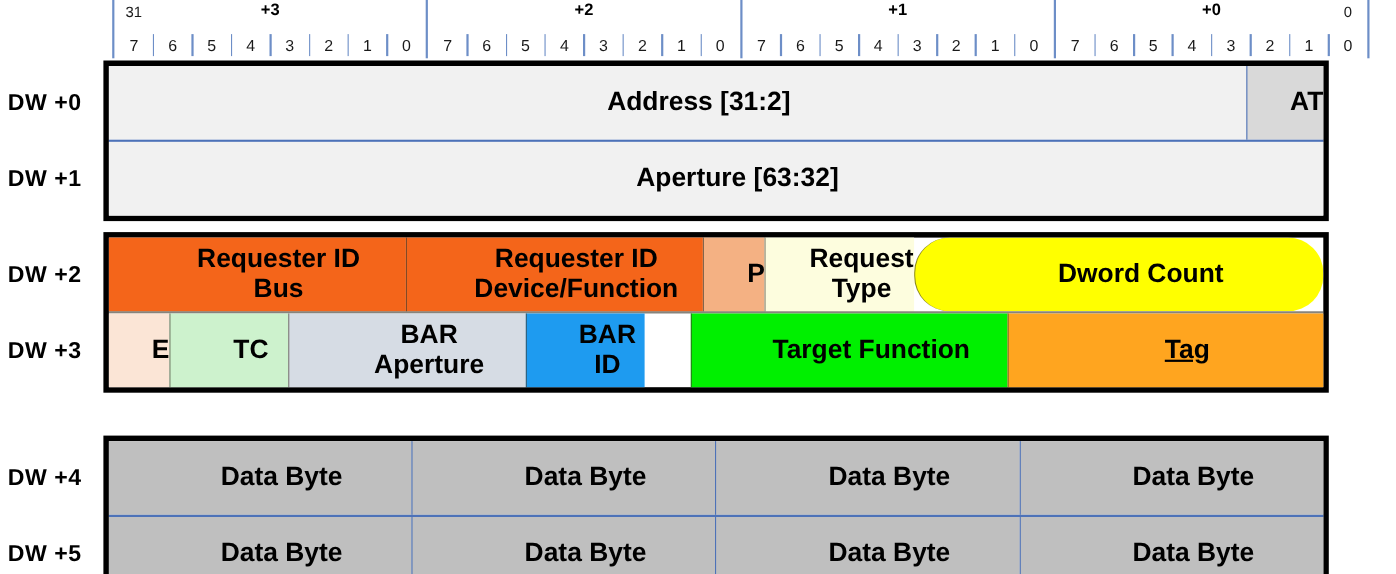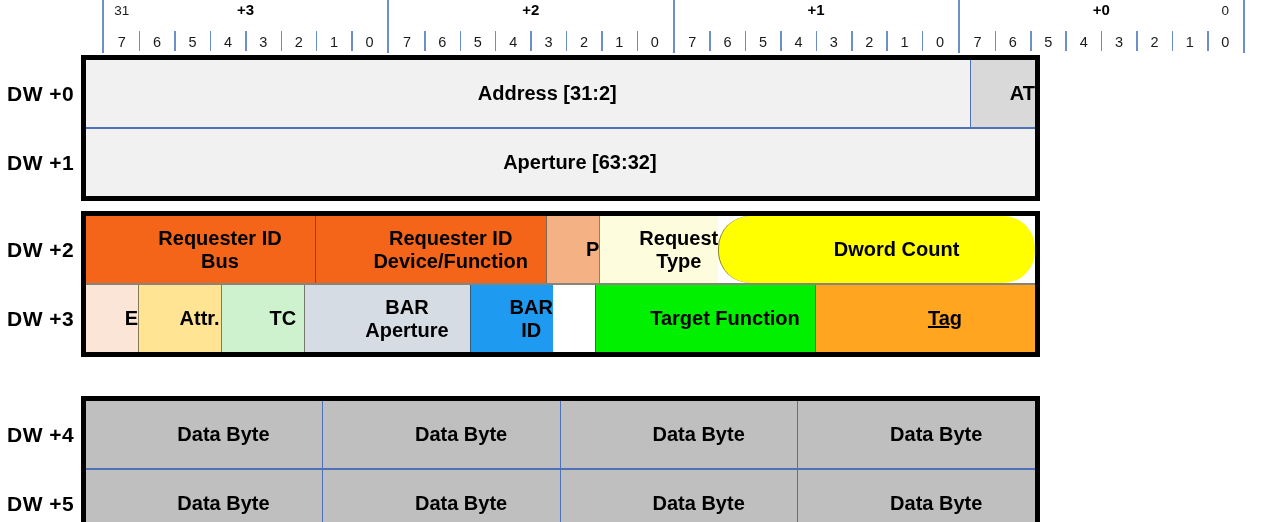--- a/index.html
+++ b/index.html
@@ -13,32 +13,32 @@
               display:flex;flex-direction:column;}
   .byte-label{height:20px;line-height:20px;text-align:center;font-weight:bold;font-size:15px;}
   .bits{flex:1;display:flex;}
   .bit{position:relative;flex:1 1 0;display:flex;align-items:flex-end;justify-content:center;
        font-size:14.5px;padding-bottom:3px;color:#1a1a1a;}
   .bit + .bit::before{content:"";position:absolute;left:-0.5px;bottom:2px;width:1.5px;height:20px;
        background:var(--ruler-line);}
   .corner{position:absolute;left:0;right:0;top:-17px;text-align:center;font-size:13.5px;color:#1a1a1a;}
 
   
-  .block-wrap{position:absolute;left:0;display:flex;width:1040px;}
+  .block-wrap{position:absolute;left:0;display:flex;width:1208px;}
   .labels{width:97px;box-sizing:border-box;padding:5px 0;display:flex;flex-direction:column;}
   .row-label{height:67px;display:flex;align-items:center;padding-left:7px;
              font-weight:bold;font-size:21px;letter-spacing:0.5px;}
   .row-label + .row-label{margin-top:2px;}
   .block{width:1151px;box-sizing:border-box;border:5px solid #000;background:#fff;}
   .frow{position:relative;display:flex;height:67px;}
   .frow + .frow{border-top:2px solid var(--div);}
   .field{position:relative;flex-grow:1;flex-basis:0;box-sizing:border-box;
          display:flex;align-items:center;justify-content:center;text-align:center;}
   .field + .field{border-left:1.5px solid var(--div);}
-  .flabel{font-weight:bold;font-size:20px;line-height:1.12;white-space:pre-line;padding-left:39px;}
+  .flabel{font-weight:bold;font-size:24px;line-height:1.12;white-space:pre-line;padding-left:39px;}
   .full-row-label{position:absolute;left:0;right:0;top:0;bottom:0;display:flex;
          align-items:center;justify-content:center;pointer-events:none;}
 </style>
 </head>
 <body>
 
 <div class="canvas">
   <div class="ruler">
       <div class="byte-group">
         <div class="byte-label">+3</div>
@@ -204,23 +204,20 @@
 Type</span>
             </div>
             <div class="field" style="flex-grow: 11; background: rgb(255, 255, 0); border-radius: 32px;">
               <span class="flabel">Dword Count</span>
             </div>
           </div>
           <div class="frow">
             <div class="field" style="flex-grow: 1; background: rgb(251, 229, 214);">
               <span class="flabel">E</span>
             </div>
-            <div class="field" style="flex-grow: 3; background: rgb(255, 228, 147);">
-              <span class="flabel">Attr.</span>
-            </div>
             <div class="field" style="flex-grow: 3; background: rgb(205, 242, 205);">
               <span class="flabel">TC</span>
             </div>
             <div class="field" style="flex-grow: 6; background: rgb(214, 220, 228);">
               <span class="flabel">BAR
 Aperture</span>
             </div>
             <div class="field" style="flex-grow: 3; background: rgb(30, 155, 240);">
               <span class="flabel">BAR
 ID</span>

